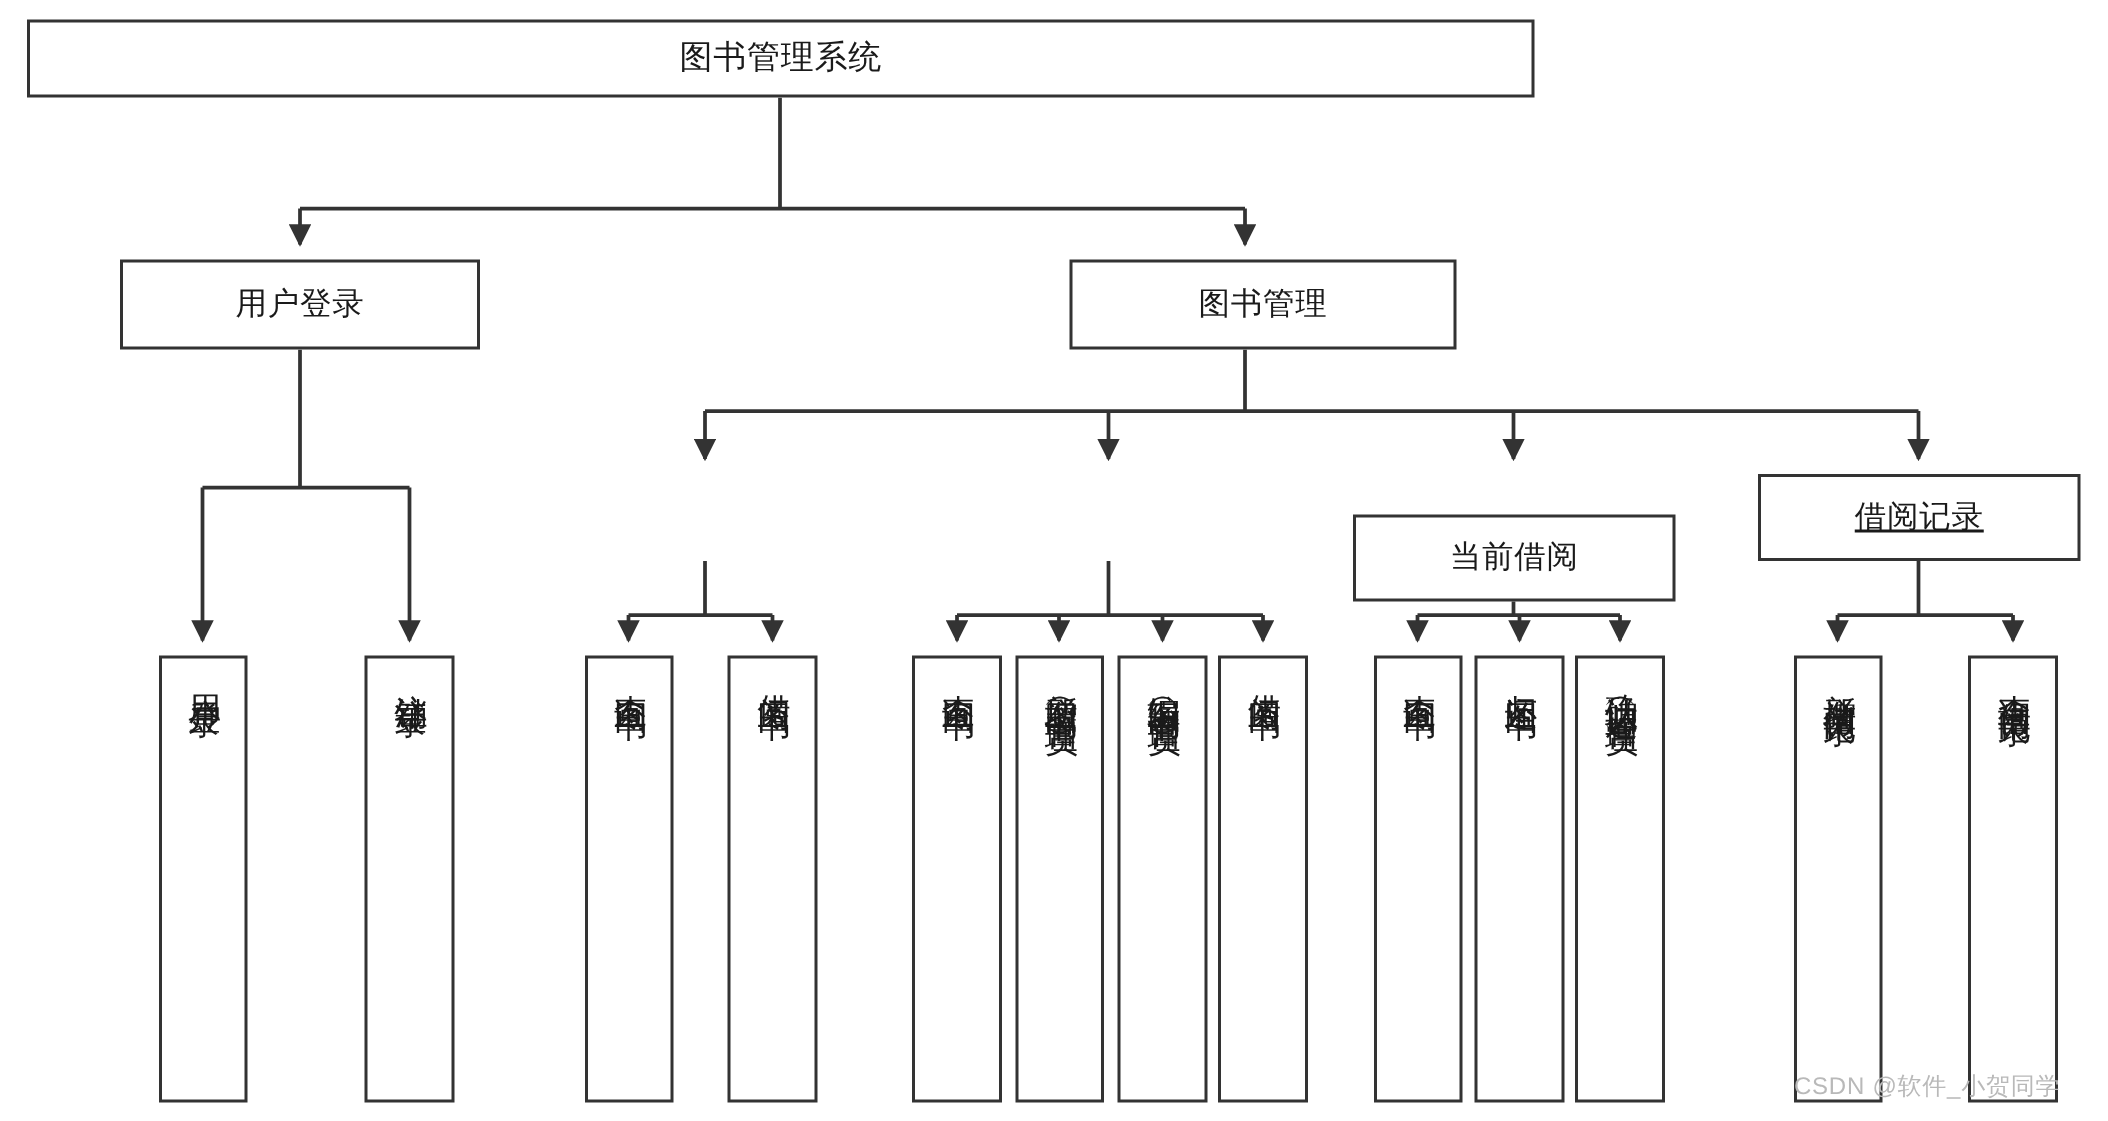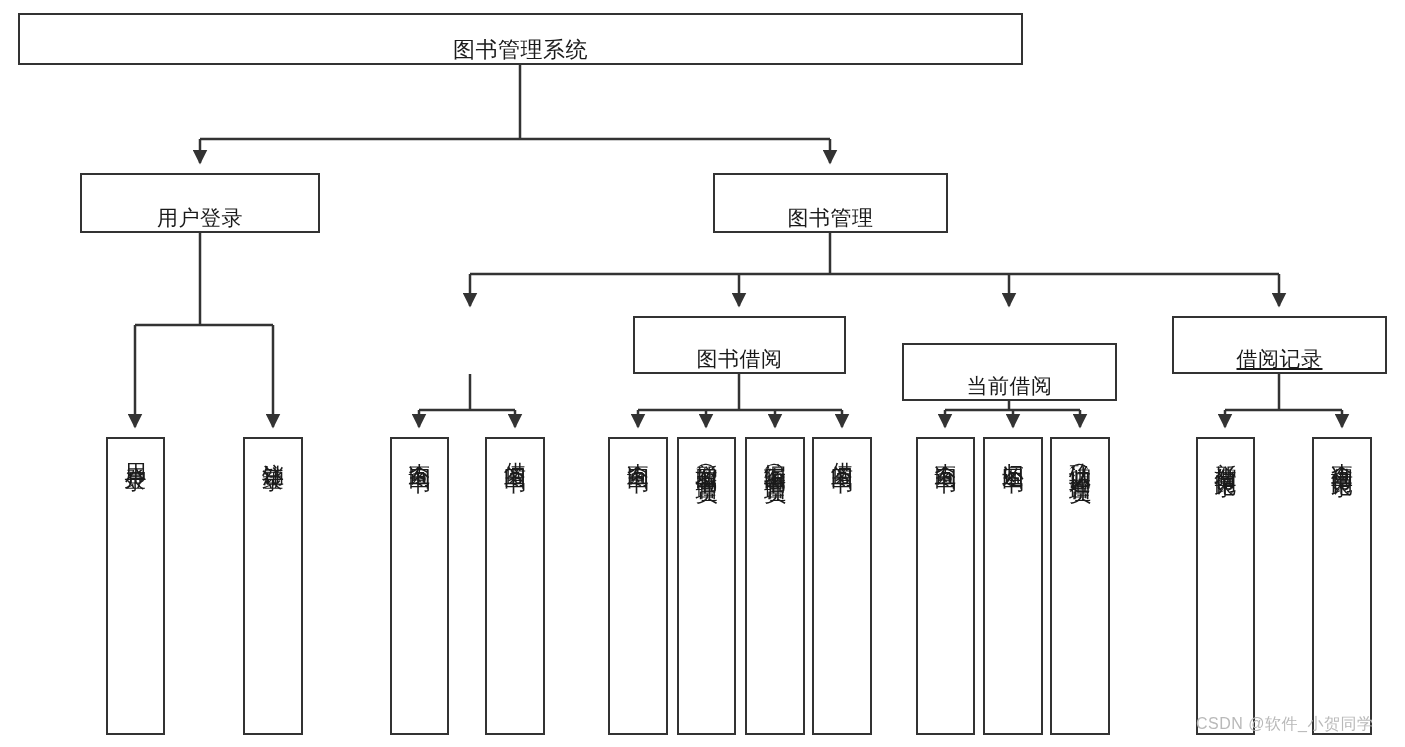--- a/index.html
+++ b/index.html
@@ -23,21 +23,21 @@
     top: 0;
     width: 1405px;
     height: 747px;
   }
   .node {
     position: absolute;
     box-sizing: border-box;
     background: #ffffff;
     border: 2px solid #333333;
     display: flex;
-    align-items: flex-end;
+    align-items: center;
     justify-content: center;
     color: #1a1a1a;
   }
   .node .label {
     display: block;
     text-align: center;
     line-height: 1.12;
     letter-spacing: 0.5px;
   }
   .node.horiz .label {
@@ -123,27 +123,24 @@
     </g>
   </svg>
 
   <div class="node horiz root" style="left:18px; top:13px; width:1005px; height:52px;">
     <span class="label">图书管理系统</span>
   </div>
 
   <div class="node horiz" style="left:80px; top:173px; width:240px; height:60px;">
     <span class="label">用户登录</span>
   </div>
-  <div class="node horiz" style="left:713px; top:173px; width:235px; height:60px;">
+  <div class="node horiz" style="left:713px; top:173px; width:258px; height:60px;">
     <span class="label">图书管理</span>
   </div>
 
-  <div class="node horiz" style="left:633px; top:316px; width:213px; height:58px;">
-    <span class="label">图书借阅</span>
-  </div>
   <div class="node horiz" style="left:902px; top:316px; width:215px; height:58px;margin-top:27px;">
     <span class="label">当前借阅</span>
   </div>
   <div class="node horiz" style="left:1172px; top:316px; width:215px; height:58px;text-decoration:underline;">
     <span class="label">借阅记录</span>
   </div>
 
   <div class="node vert" style="left:106px; top:437px; width:59px; height:298px;">
     <span class="label">用户登录</span>
   </div>

